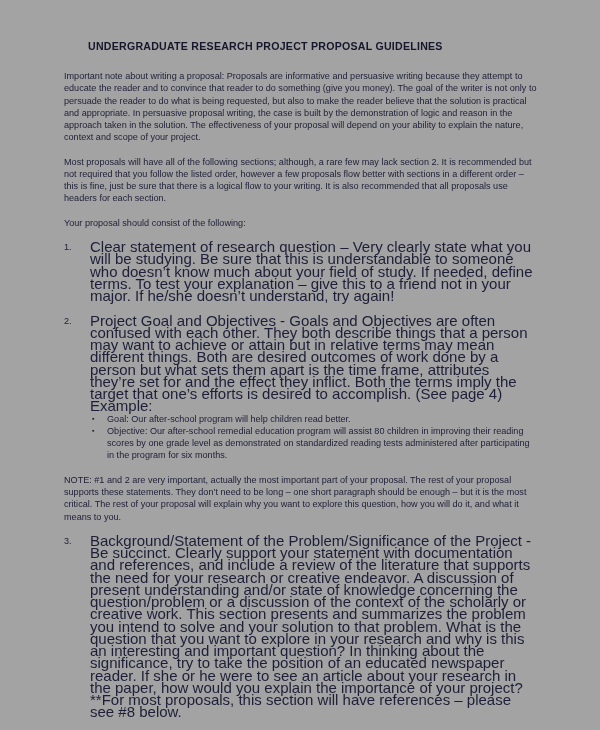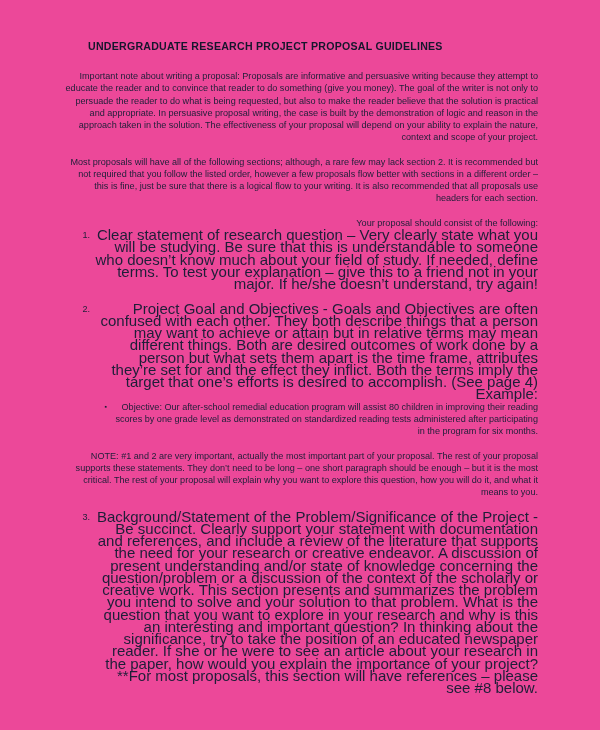--- a/index.html
+++ b/index.html
@@ -11,21 +11,21 @@
     width: 600px;
     height: 730px;
     font-family: "Liberation Sans", sans-serif;
     color: #1b1b2f;
     overflow: hidden;
   }
   .page {
     position: relative;
     width: 600px;
     height: 730px;
-    background: #ec4899;
+    background: #a3a3a3;
     box-sizing: border-box;
     padding: 0;
   }
   .doc-title {
     position: absolute;
     top: 40px;
     left: 88px;
     width: 430px;
     font-size: 10.6px;
     font-weight: bold;
@@ -84,41 +84,45 @@
   }
   .gap-sm { height: 12.2px; }
 </style>
 </head>
 <body>
 
 <div class="page">
 
   <div class="doc-title">UNDERGRADUATE RESEARCH PROJECT PROPOSAL GUIDELINES</div>
 
-  <div class="body-block" style="top: 70px; text-align: right;">
+  <div class="body-block" style="top: 70px;">
 
     <p class="para">Important note about writing a proposal: Proposals are informative and persuasive writing because they attempt to educate the reader and to convince that reader to do something (give you money). The goal of the writer is not only to persuade the reader to do what is being requested, but also to make the reader believe that the solution is practical and appropriate. In persuasive proposal writing, the case is built by the demonstration of logic and reason in the approach taken in the solution. The effectiveness of your proposal will depend on your ability to explain the nature, context and scope of your project.</p>
 
     <p class="para">Most proposals will have all of the following sections; although, a rare few may lack section 2. It is recommended but not required that you follow the listed order, however a few proposals flow better with sections in a different order – this is fine, just be sure that there is a logical flow to your writing. It is also recommended that all proposals use headers for each section.</p>
 
-    <p class="para" style="margin-bottom:0;">Your proposal should consist of the following:</p>
+    <p class="para" style="margin-bottom:12px;">Your proposal should consist of the following:</p>
 
     <div class="list-row">
       <span class="list-num">1.</span>
       <span class="list-text">Clear statement of research question – Very clearly state what you will be studying. Be sure that this is understandable to someone who doesn’t know much about your field of study. If needed, define terms. To test your explanation – give this to a friend not in your major. If he/she doesn’t understand, try again!</span>
     </div>
 
     <div class="gap-sm"></div>
 
     <div class="list-row">
       <span class="list-num">2.</span>
       <span class="list-text">Project Goal and Objectives - Goals and Objectives are often confused with each other. They both describe things that a person may want to achieve or attain but in relative terms may mean different things. Both are desired outcomes of work done by a person but what sets them apart is the time frame, attributes they’re set for and the effect they inflict. Both the terms imply the target that one’s efforts is desired to accomplish.  (See page 4) Example:</span>
     </div>
 
     <ul class="bullet-list">
+      <li class="bullet-row">
+        <span class="bullet-dot">▪</span>
+        <span class="bullet-text">Goal: Our after-school program will help children read better.</span>
+      </li>
       <li class="bullet-row">
         <span class="bullet-dot">▪</span>
         <span class="bullet-text">Objective: Our after-school remedial education program will assist 80 children in improving their reading scores by one grade level as demonstrated on standardized reading tests administered after participating in the program for six months.</span>
       </li>
     </ul>
 
     <div class="gap-sm"></div>
 
     <p class="para">NOTE: #1 and 2 are very important, actually the most important part of your proposal. The rest of your proposal supports these statements. They don’t need to be long – one short paragraph should be enough – but it is the most critical. The rest of your proposal will explain why you want to explore this question, how you will do it, and what it means to you.</p>
 

